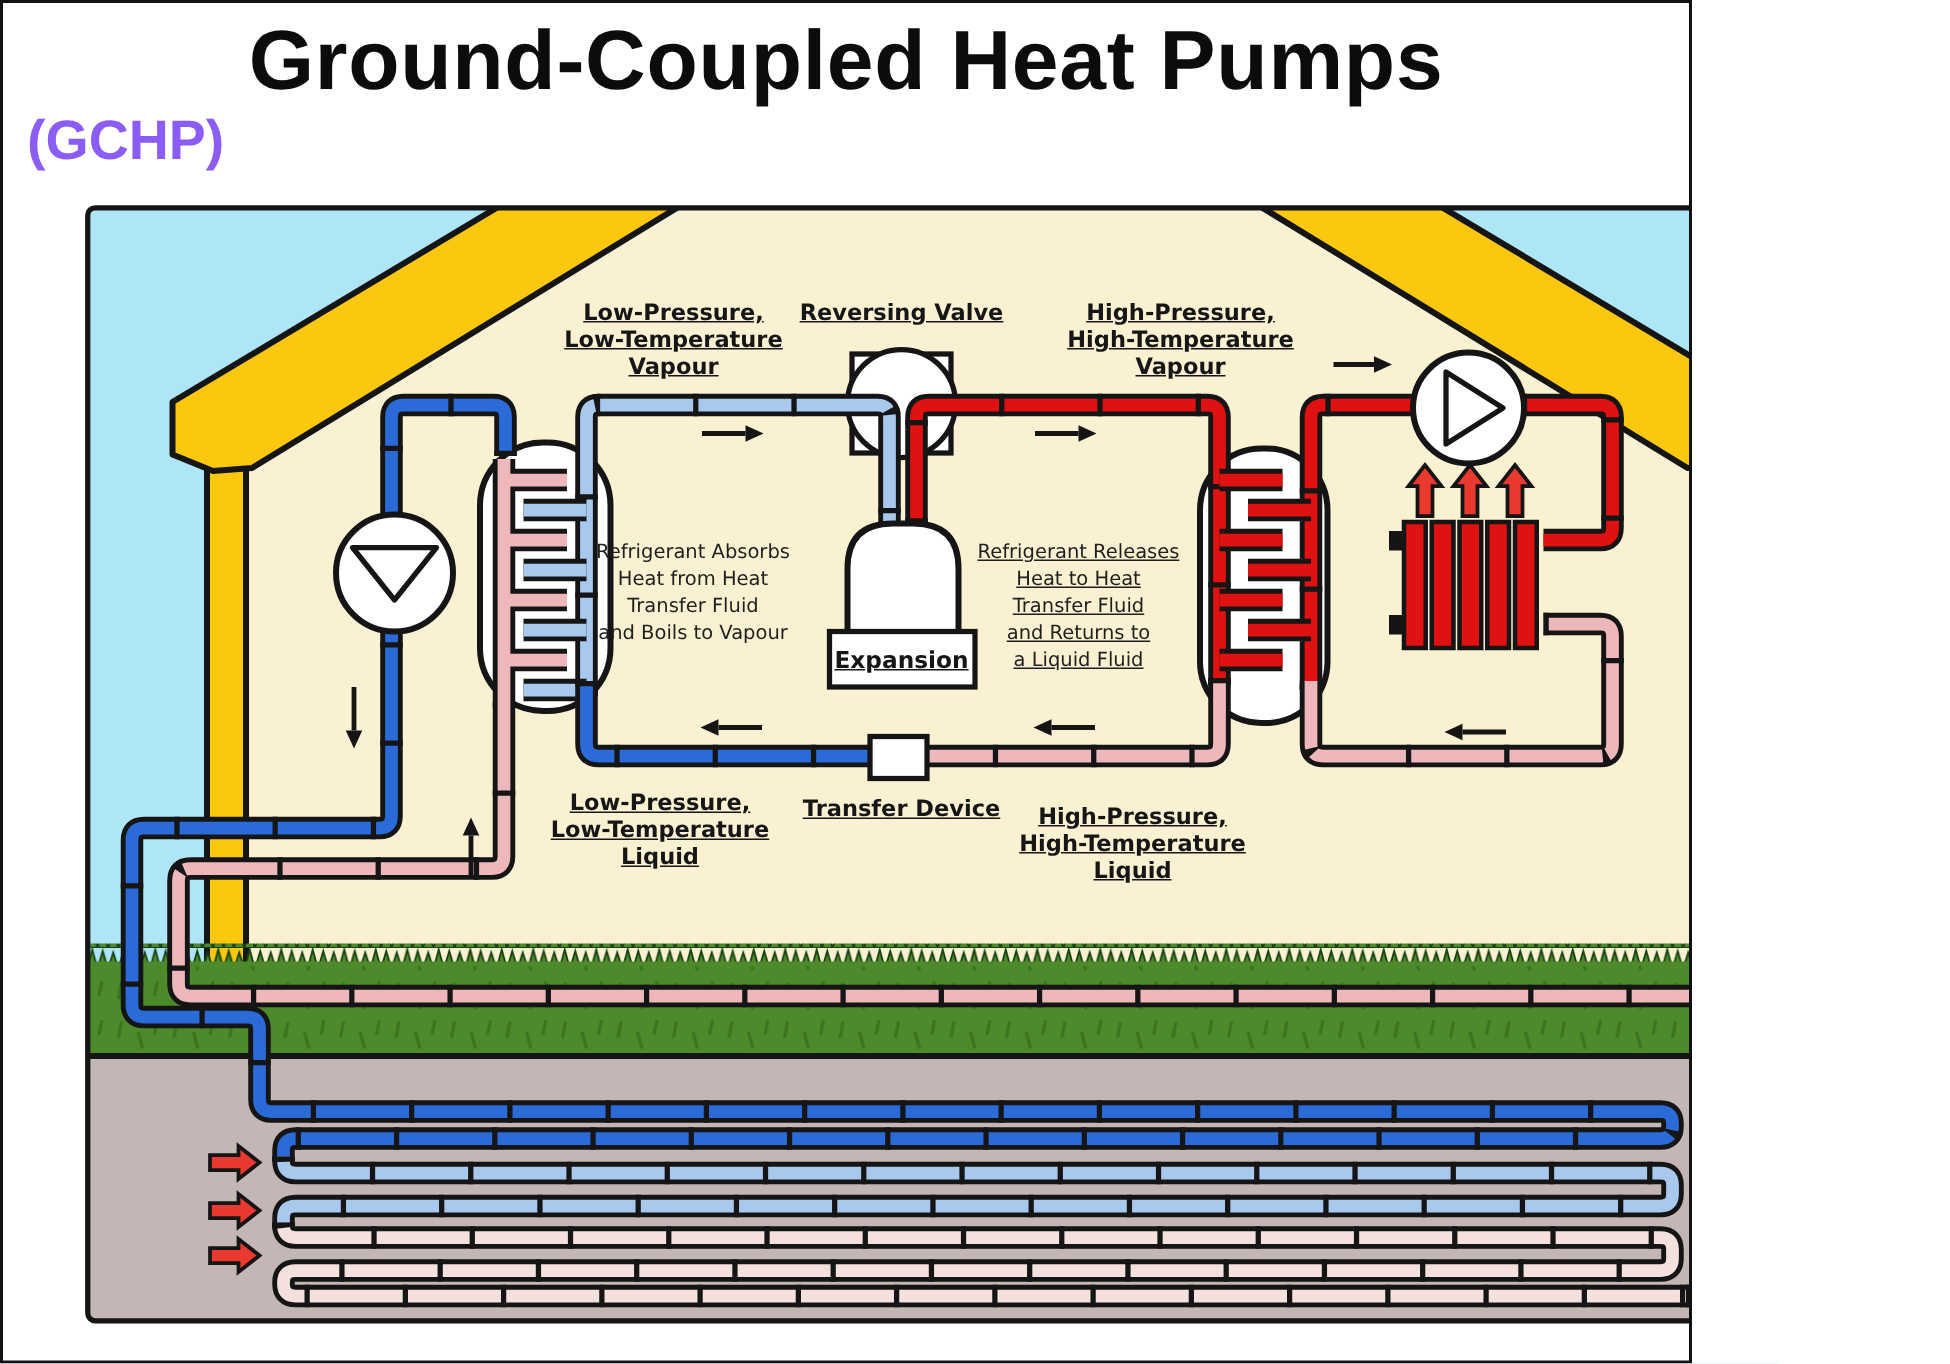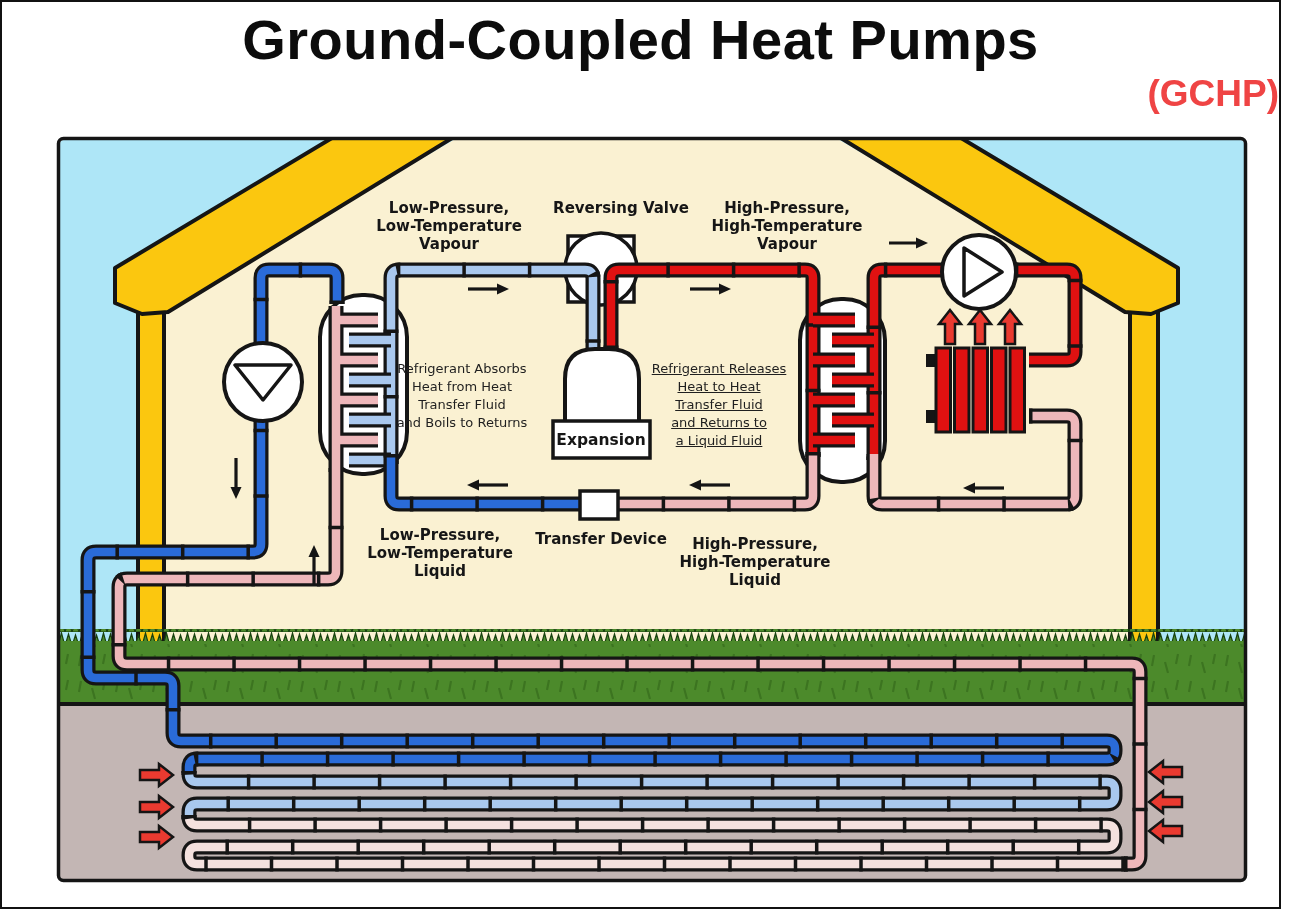--- a/index.html
+++ b/index.html
@@ -1,25 +1,25 @@
 <!DOCTYPE html>
 <html><head>
 <meta charset="utf-8">
 <style>
   html,body{margin:0;padding:0;background:#fff;}
-  .page{position:relative;width:1281px;height:909px;background:#ffffff;
+  .page{position:relative;width:1128px;height:909px;background:#ffffff;
         border:2px solid #111;box-sizing:border-box;overflow:hidden;
         font-family:"DejaVu Sans",sans-serif;}
   .title{position:absolute;left:0;right:0;top:6px;text-align:center;
          font:bold 56px/64px "Liberation Sans",sans-serif;color:#0c0c0c;letter-spacing:.5px;z-index:3;}
-  .subtitle{position:absolute;left:0;right:0;top:70px;text-align:right;
-         font:bold 37px/44px "Liberation Sans",sans-serif;color:#ef4444;z-index:3;margin-left:16px;}
+  .subtitle{position:absolute;left:0;right:0;top:70px;text-align:left;
+         font:bold 37px/44px "Liberation Sans",sans-serif;color:#8b5cf6;z-index:3;margin-left:16px;}
   svg.diagram{position:absolute;left:0;top:0;z-index:1;}
   .lbl{position:absolute;transform:translateX(-50%);text-align:center;color:#161616;z-index:2;white-space:nowrap;}
-  .hd{font-weight:bold;font-size:15px;line-height:18px;}
+  .hd{font-weight:bold;font-size:15px;line-height:18px;text-decoration:underline;}
   .bd{font-size:13px;line-height:18px;color:#1f1f1f;}
   .sm{font-size:12.5px;color:#272727;}
 </style>
 </head>
 <body>
 
 <div class="page">
 
   <div class="title">Ground-Coupled Heat Pumps</div>
   <div class="subtitle">(GCHP)</div>
@@ -239,33 +239,33 @@
 
     <rect x="56.5" y="136.5" width="1187" height="742" rx="5" fill="none" stroke="#151515" stroke-width="3.5"></rect>
   </svg>
 
   <div class="lbl hd" style="left:447px;top:197px;">
     <div>Low-Pressure,</div>
     <div>Low-Temperature</div>
     <div>Vapour</div>
   </div>
 
-  <div class="lbl hd" style="left:599px;top:197px;margin-left:20px;">Reversing Valve</div>
+  <div class="lbl hd" style="left:599px;top:197px;">Reversing Valve</div>
 
   <div class="lbl hd" style="left:785px;top:197px;">
     <div>High-Pressure,</div>
     <div>High-Temperature</div>
     <div>Vapour</div>
   </div>
 
   <div class="lbl bd" style="left:460px;top:358px;">
     <div>Refrigerant Absorbs</div>
     <div>Heat from Heat</div>
     <div>Transfer Fluid</div>
-    <div>and Boils to Returns</div>
+    <div>and Boils to Vapour</div>
   </div>
 
   <div class="lbl bd" style="left:717px;top:358px;text-decoration:underline;">
     <div>Refrigerant Releases</div>
     <div>Heat to Heat</div>
     <div>Transfer Fluid</div>
     <div>and Returns to</div>
     <div>a Liquid Fluid</div>
   </div>
 

